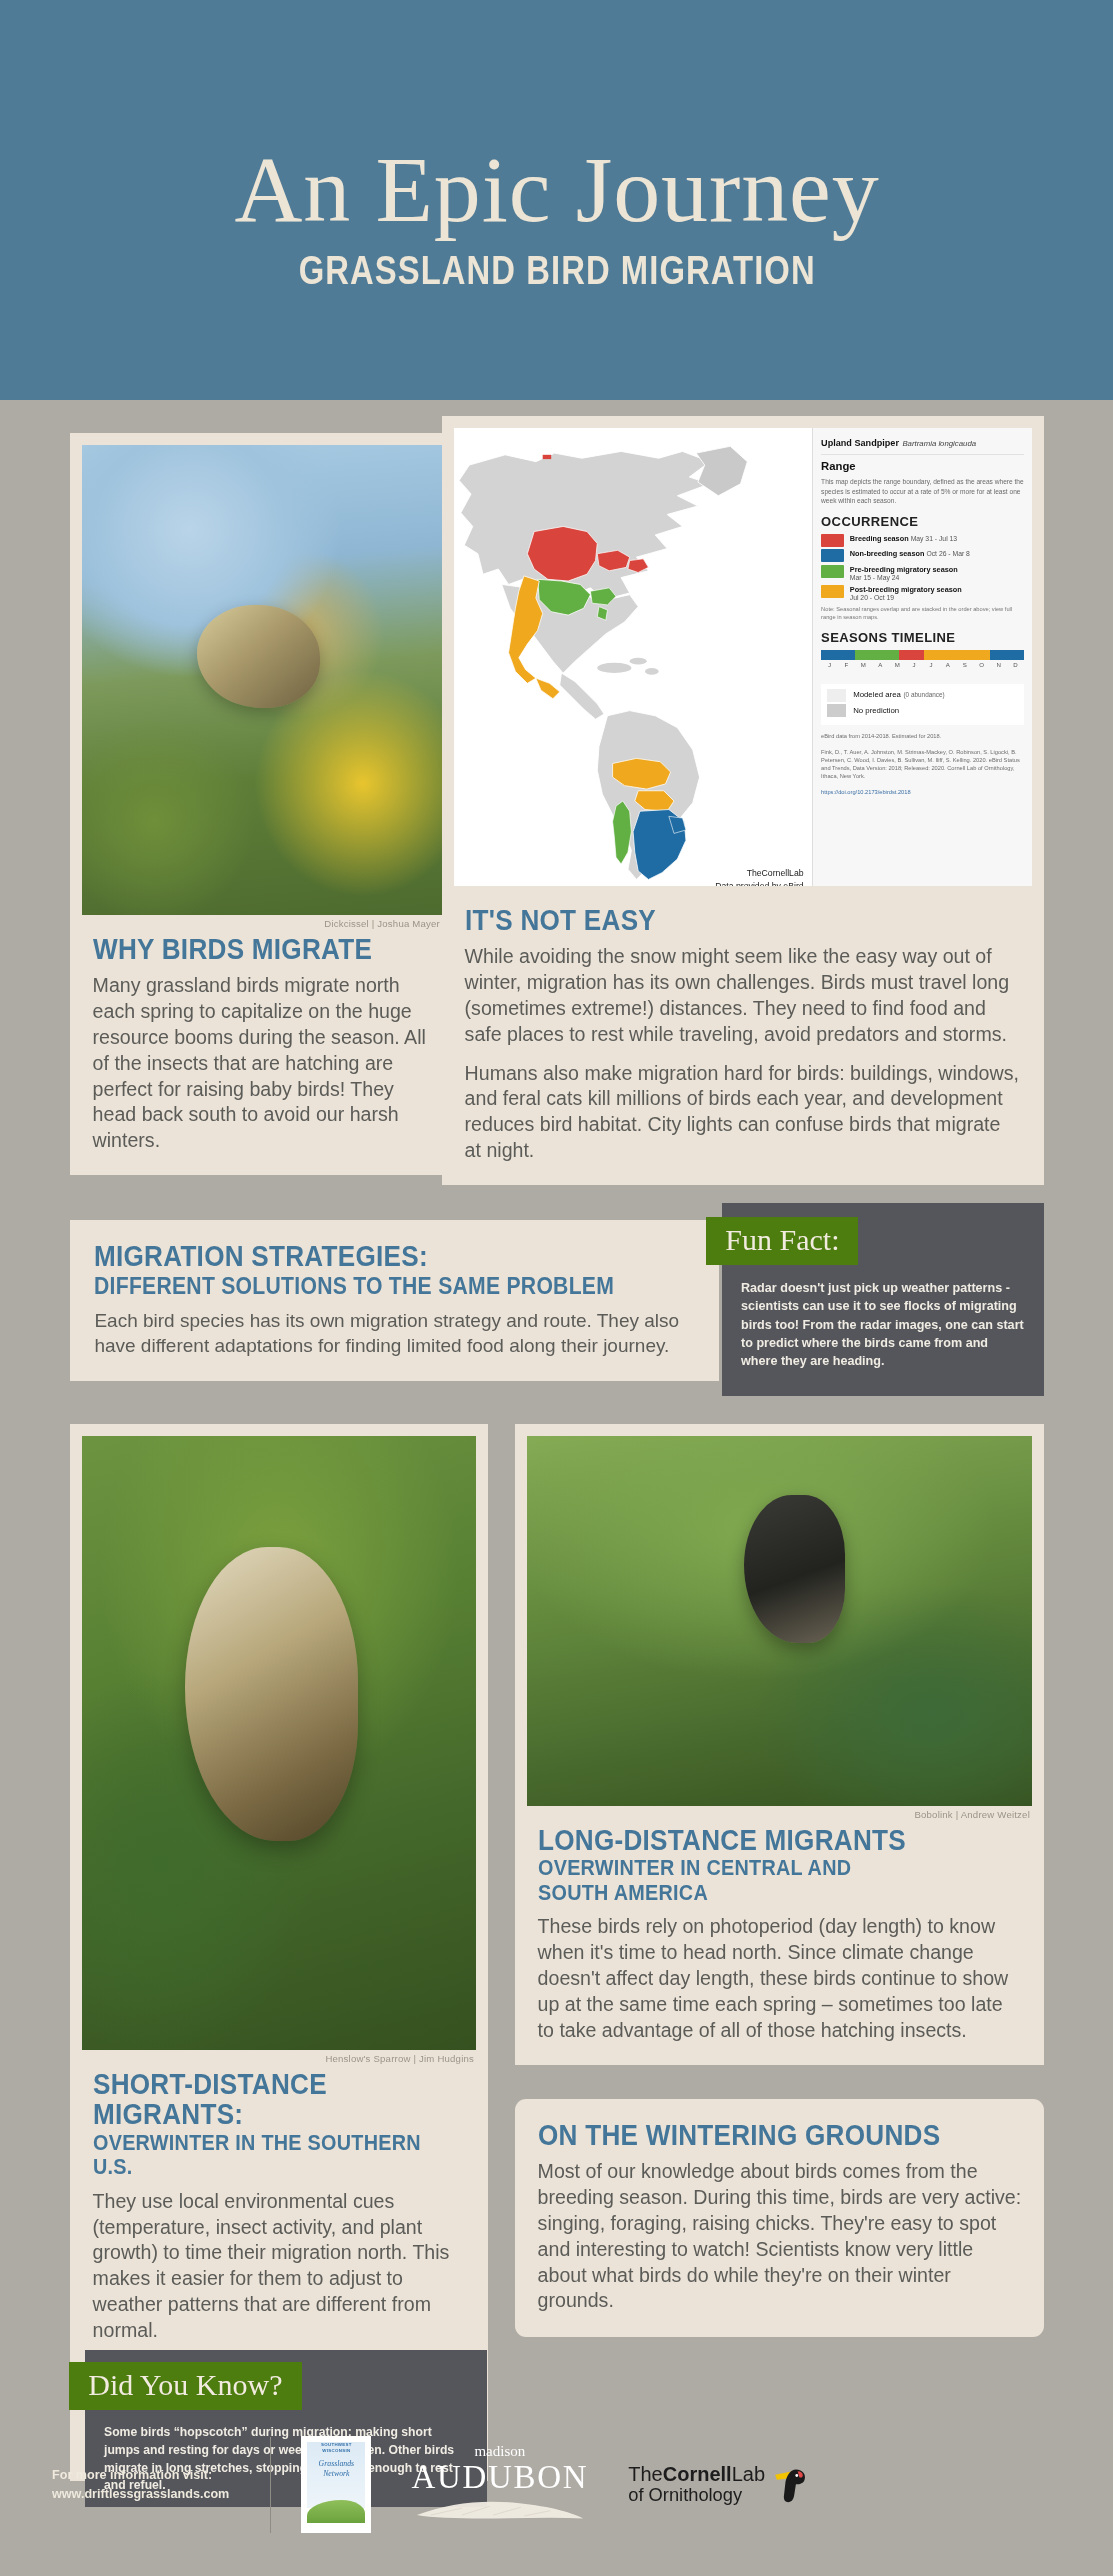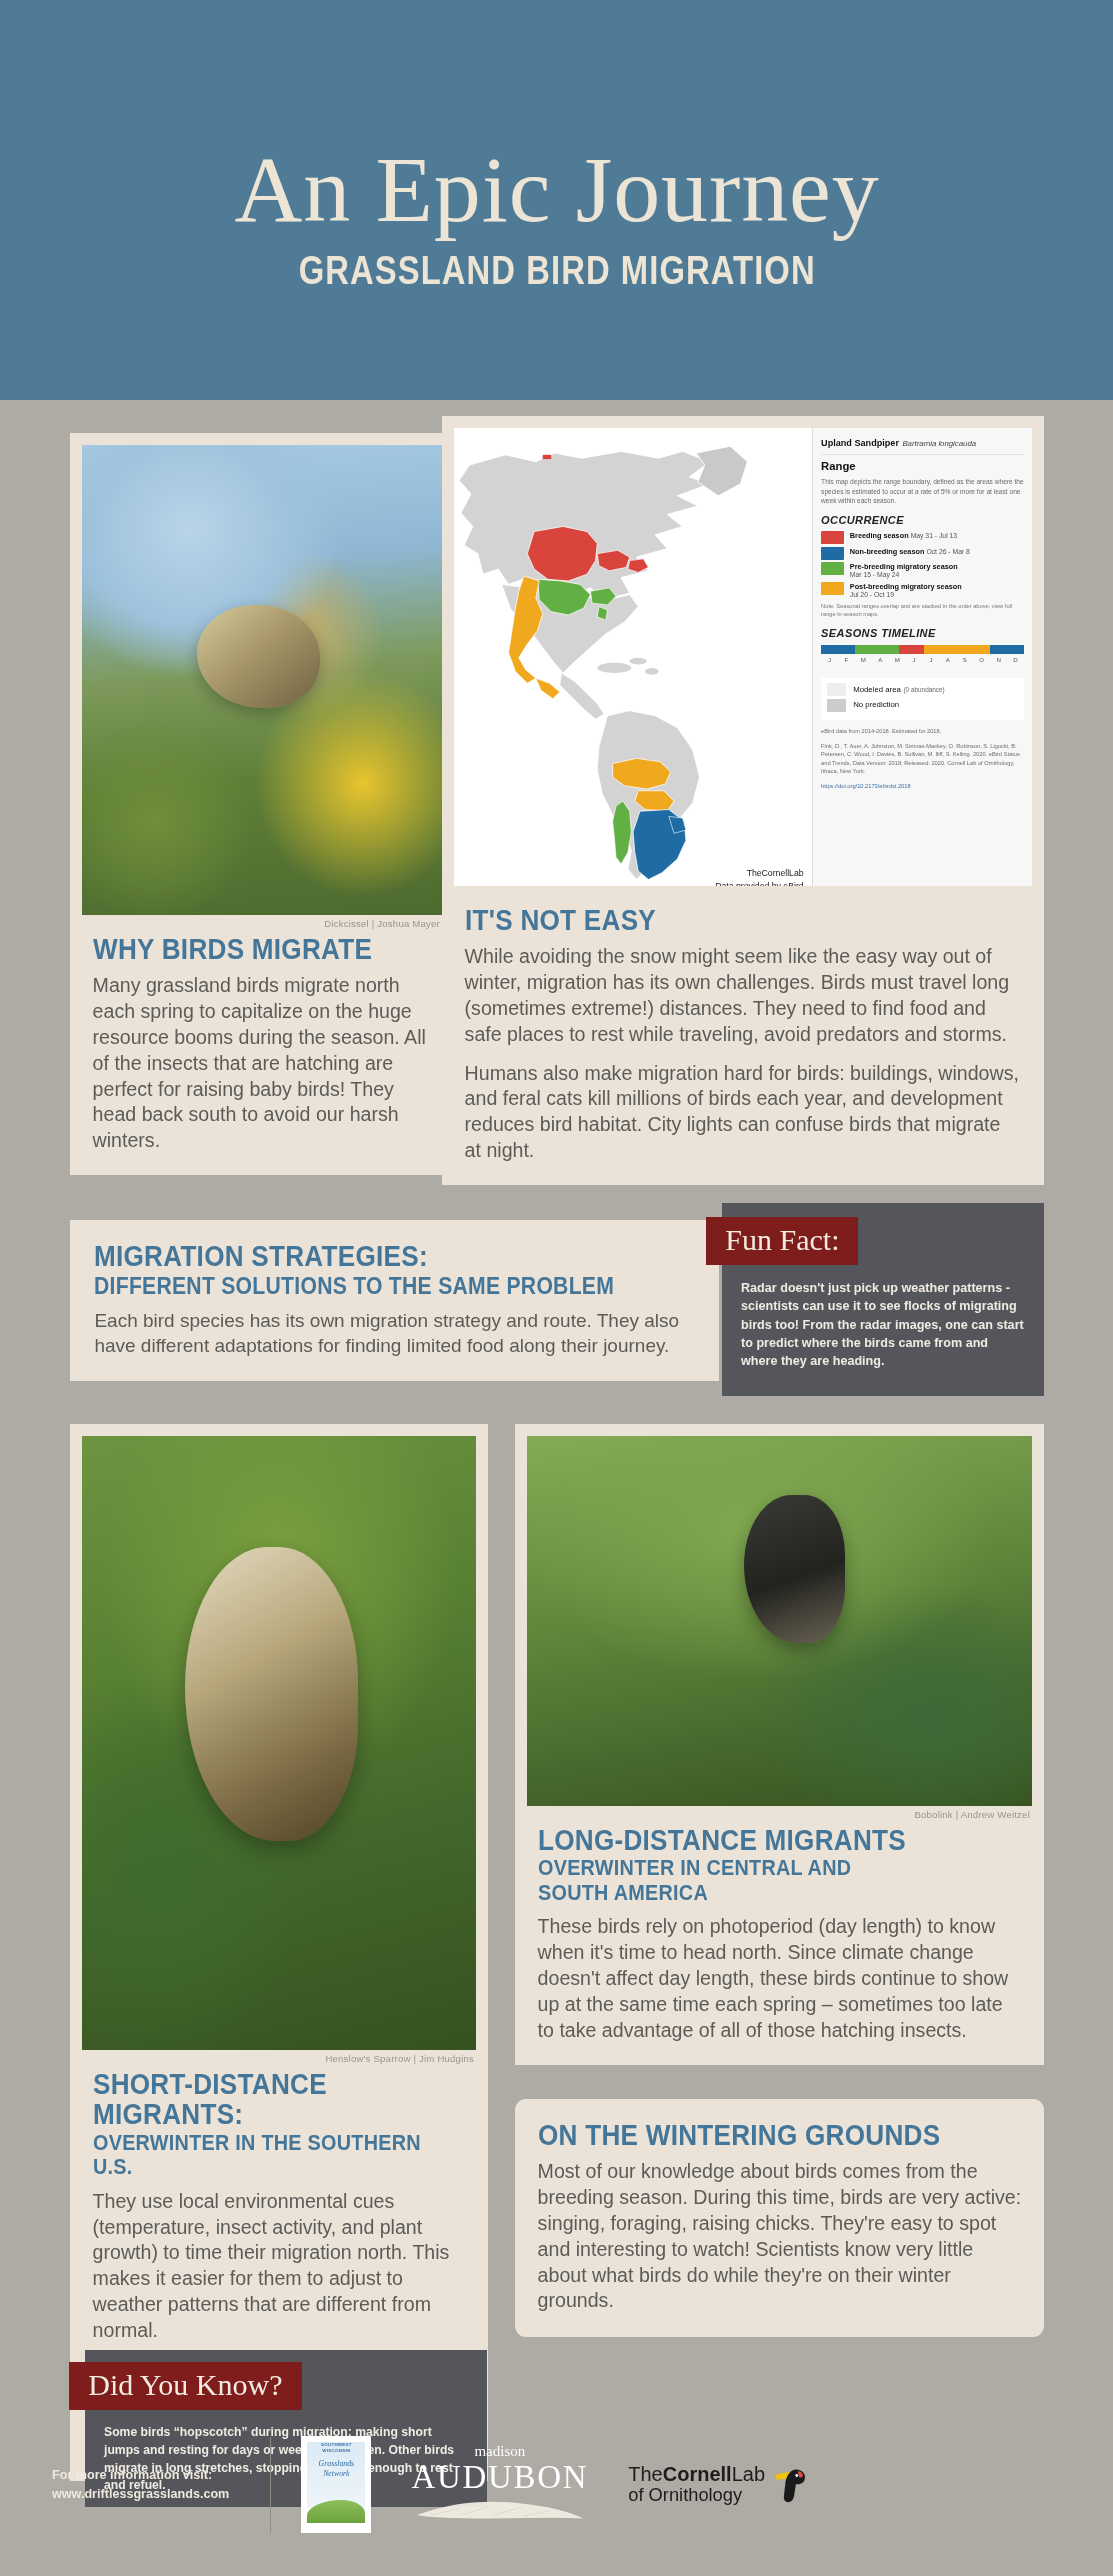--- a/index.html
+++ b/index.html
@@ -123,41 +123,41 @@
   .maplegend {
     flex: 1; border-left: 0.9px solid #ddd;
     padding: 8.7px 7.8px; background: #f7f7f7;
     font-size: 7.1px; color: #333; line-height: 1.35;
   }
   .lg-species { font-size: 9.1px; font-weight: 700; color: #111; }
   .lg-species i { font-weight: 400; font-size: 7.8px; color: #444; margin-left: 3.5px; }
   .lg-rule { border-top: 0.9px solid #e2e2e2; margin: 4.4px 0 4.4px; }
   .lg-range { font-size: 11.3px; font-weight: 700; color: #111; margin-bottom: 2.6px; }
   .lg-desc { color: #6a6a6a; font-size: 6.6px; line-height: 1.45; }
-  .lg-head { font-size: 11px; font-weight: 700; color: #222; letter-spacing: 0.4px; margin: 7px 0 3.5px; font-style: italic; }
+  .lg-head { font-size: 13px; font-weight: 700; color: #222; letter-spacing: 0.4px; margin: 7px 0 3.5px; }
   .lg-row { display: flex; align-items: flex-start; margin-bottom: 2.6px; }
   .lg-swatch { width: 22.6px; height: 13px; flex: 0 0 22.6px; margin-right: 6.1px; border-radius: 0.9px; }
   .lg-lbl { font-size: 7.3px; font-weight: 700; color: #111; line-height: 1.25; }
   .lg-date { font-weight: 400; color: #555; font-size: 6.8px; }
   .lg-note { color: #777; font-size: 5.7px; line-height: 1.4; margin-top: 3.5px; }
   .timeline { display: flex; height: 9.6px; margin-top: 2.6px; }
   .months { display: flex; font-size: 6.1px; color: #555; margin-top: 1.7px; }
   .months span { flex: 1; text-align: center; }
   .modelbox { background: #fff; padding: 5.2px 6.1px; margin-top: 14px; }
   .mb-row { display: flex; align-items: center; margin-bottom: 2.6px; }
   .mb-sw { width: 19px; height: 13px; margin-right: 7px; flex: 0 0 19px; }
   .mb-lbl { font-size: 7.8px; color: #111; }
   .mb-lbl small { color: #666; font-size: 6.4px; margin-left: 2.6px; }
   .cite { font-size: 5.7px; color: #6d6d6d; line-height: 1.45; margin-top: 7px; }
   .cite a { color: #3a6ea5; text-decoration: none; }
 
   
   .darkbox { background: #54565b; position: absolute; }
   .db-ribbon {
-    background: #7f1d1d; color: #f2ece0;
+    background: #4d7c0f; color: #f2ece0;
     font-family: "Liberation Serif", serif;
     font-size: 30px; line-height: 1;
     padding: 7.8px 19px 10.4px 19px;
     display: inline-block;
     position: relative; left: -15.7px;
   }
   .db-text {
     color: #f1ece3; font-size: 14.4px;
     font-weight: 700; line-height: 1.42;
     padding: 14px 19px 15.7px 19px;

